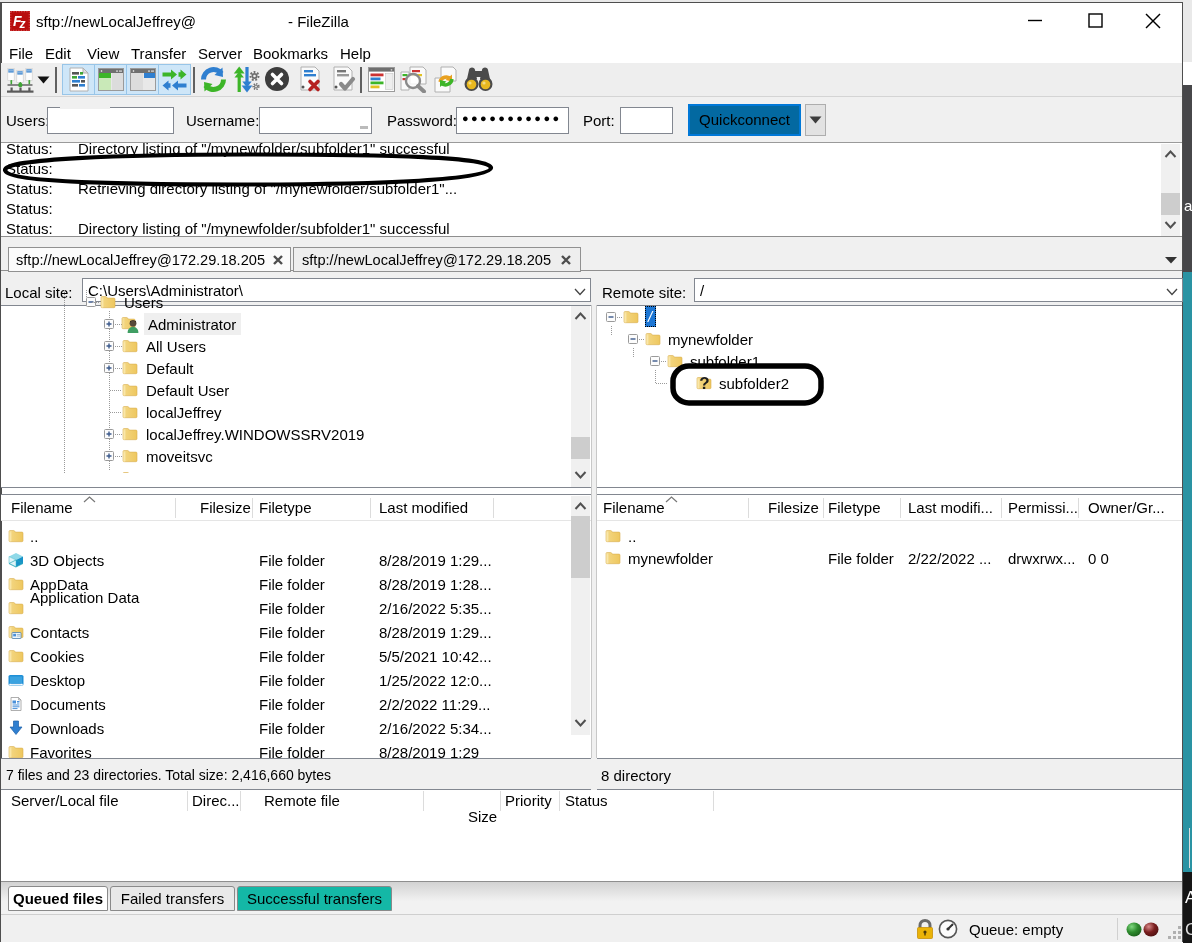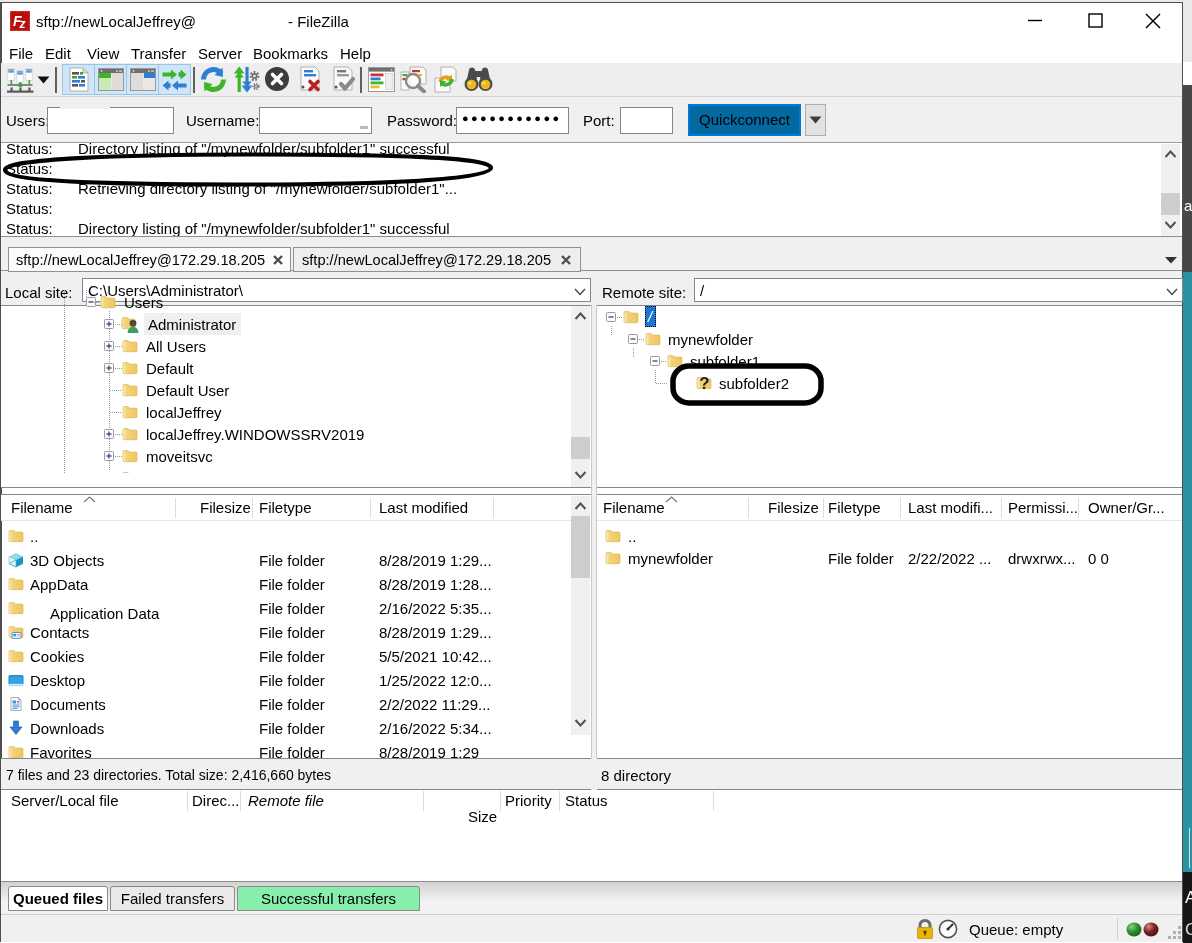--- a/index.html
+++ b/index.html
@@ -558,21 +558,21 @@
     <div class="row" style="left:379px;top:31px;">8/28/2019 1:29...</div>
  <svg class="abs" style="left:8px;top:55px;" width="16" height="16">
       <use href="#folder"></use>
     </svg>
     <div class="row" style="left:30px;top:55px;">AppData</div>
     <div class="row" style="left:259px;top:55px;">File folder</div>
     <div class="row" style="left:379px;top:55px;">8/28/2019 1:28...</div>
  <svg class="abs" style="left:8px;top:79px;" width="16" height="16">
       <use href="#folder"></use>
     </svg>
-    <div class="row" style="left:30px;top:84px;margin-left:20px;">Application Data</div>
+    <div class="row" style="left:30px;top:68px;">Application Data</div>
     <div class="row" style="left:259px;top:79px;">File folder</div>
     <div class="row" style="left:379px;top:79px;">2/16/2022 5:35...</div>
  <svg class="abs" style="left:8px;top:103px;" width="16" height="16">
       <use href="#contacts"></use>
     </svg>
     <div class="row" style="left:30px;top:103px;">Contacts</div>
     <div class="row" style="left:259px;top:103px;">File folder</div>
     <div class="row" style="left:379px;top:103px;">8/28/2019 1:29...</div>
  <svg class="abs" style="left:8px;top:127px;" width="16" height="16">
       <use href="#folder"></use>
@@ -633,36 +633,36 @@
 
 <div class="abs" style="left:1px;top:758px;width:1181px;height:32px;background:#f0f0f0;border-top:1px solid #828790;border-bottom:1px solid #828790;box-sizing:border-box;"></div>
 <div class="abs txt" style="left:6px;top:767px;font-size:14px;">7 files and 23 directories. Total size: 2,416,660 bytes</div>
 <div class="abs txt" style="left:601px;top:767px;">8 directory</div>
 <div class="abs" style="left:591px;top:758px;width:6px;height:32px;background:#f0f0f0;"></div>
 
 <div class="abs" style="left:1px;top:790px;width:1181px;height:92px;background:#fff;border-bottom:1px solid #8e8e8e;box-sizing:border-box;"></div>
 <div id="qhead" class="abs" style="left:0;top:788px;width:1183px;height:25px;padding-left:12px;">
  <div class="hdr" style="left:11px;top:0;">Server/Local file</div>
  <div class="hdr" style="left:192px;top:0;">Direc...</div>
- <div class="hdr" style="left:248px;top:0;font-style:italic;">Remote file</div>
+ <div class="hdr" style="left:264px;top:0;">Remote file</div>
  <div class="hdr" style="left:468px;top:16px;">Size</div>
  <div class="hdr" style="left:505px;top:0;">Priority</div>
  <div class="hdr" style="left:565px;top:0;">Status</div>
  <div class="hsep" style="left:187px;"></div>
     <div class="hsep" style="left:240px;"></div>
     <div class="hsep" style="left:423px;"></div>
     <div class="hsep" style="left:500px;"></div>
     <div class="hsep" style="left:559px;"></div>
     <div class="hsep" style="left:713px;"></div>
 </div>
 
 <div class="abs" style="left:1px;top:882px;width:1181px;height:32px;background:linear-gradient(180deg,#d2d2d2,#f2f2f2 60%);"></div>
 <div class="abs bd" style="left:8px;top:886px;width:100px;height:25px;background:#fff;border:1px solid #8a8a8a;border-radius:3px 3px 0 0;font-weight:bold;text-align:center;line-height:24px;">Queued files</div>
 <div class="abs bd" style="left:110px;top:886px;width:125px;height:25px;background:#e9e9e9;border:1px solid #8a8a8a;border-radius:3px 3px 0 0;text-align:center;line-height:24px;">Failed transfers</div>
-<div class="abs bd" style="left:237px;top:886px;width:183px;height:25px;background:#86efac;border:1px solid #8a8a8a;border-radius:3px 3px 0 0;text-align:center;line-height:24px;">Successful transfers</div>
+<div class="abs bd" style="left:237px;top:886px;width:155px;height:25px;background:#14b8a6;border:1px solid #8a8a8a;border-radius:3px 3px 0 0;text-align:center;line-height:24px;">Successful transfers</div>
 
 <div class="abs" style="left:1px;top:914px;width:1181px;height:27px;background:#f0f0f0;border-top:1px solid #cfcfcf;"></div>
 <div id="sbar" class="abs" style="left:900px;top:914px;width:283px;height:28px;">
 
  <svg class="abs" style="left:15px;top:5px;" width="22" height="20" viewBox="0 0 22 20">
   <path d="M5 9 L5 6.5 C5 3.5 7 1.5 10 1.5 C13 1.5 15 3.5 15 6.5 L15 9" stroke="#6a6a6a" stroke-width="3" fill="none"></path>
   <rect x="2.5" y="8.5" width="15" height="11" rx="1" fill="#eab308" stroke="#c89008" stroke-width="0.8"></rect>
   <circle cx="10" cy="13" r="1.6" fill="#4a3a08"></circle>
       <rect x="9.3" y="13" width="1.4" height="3.5" fill="#4a3a08"></rect>
  </svg>

